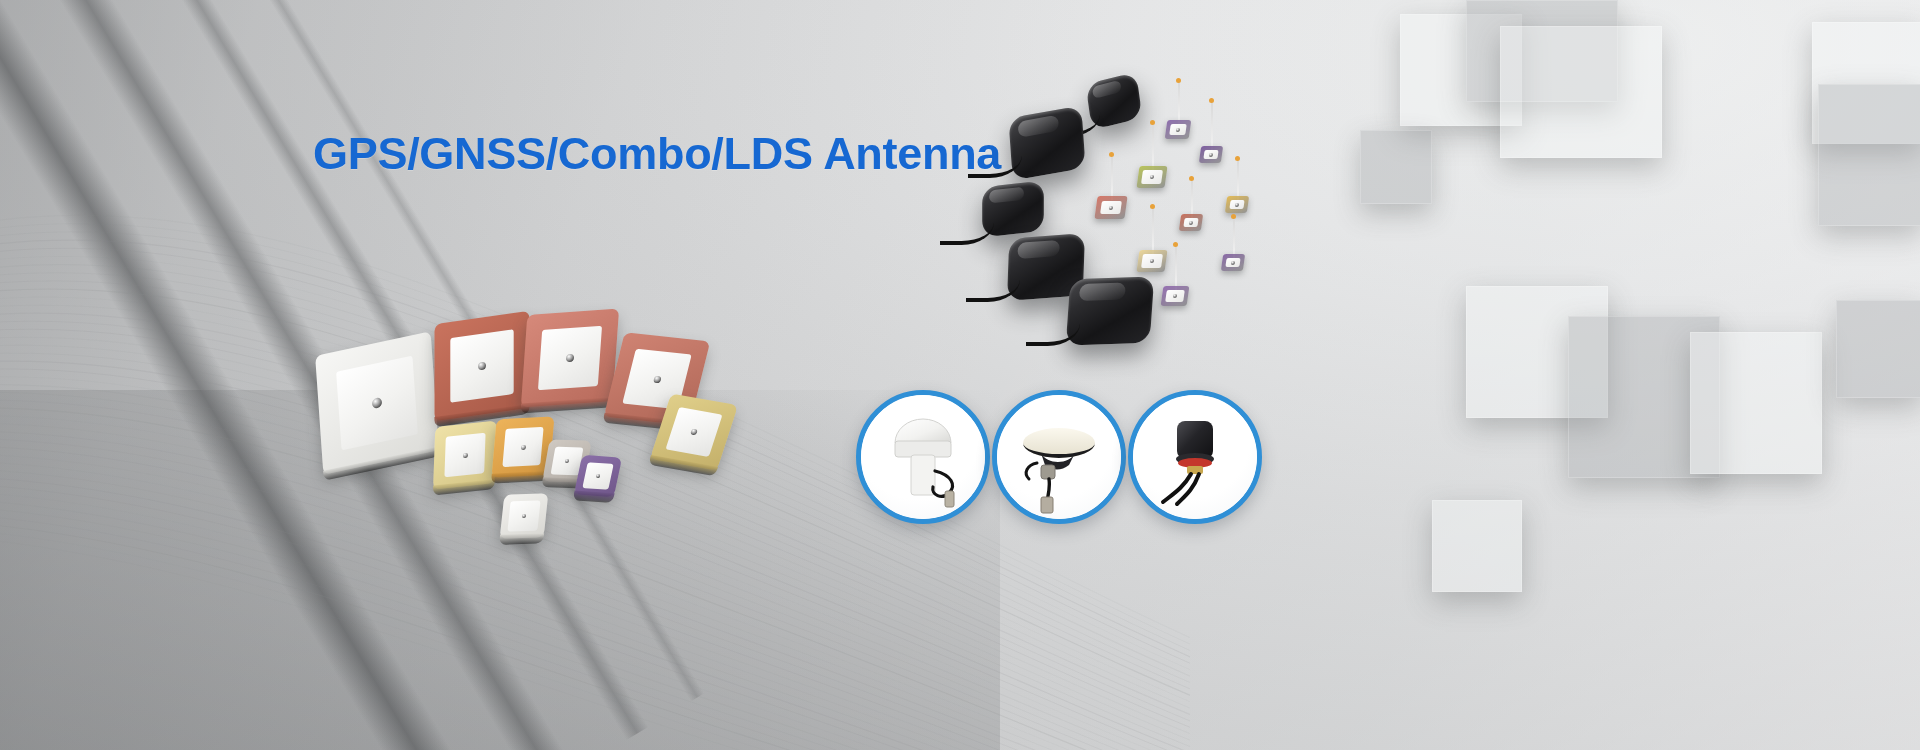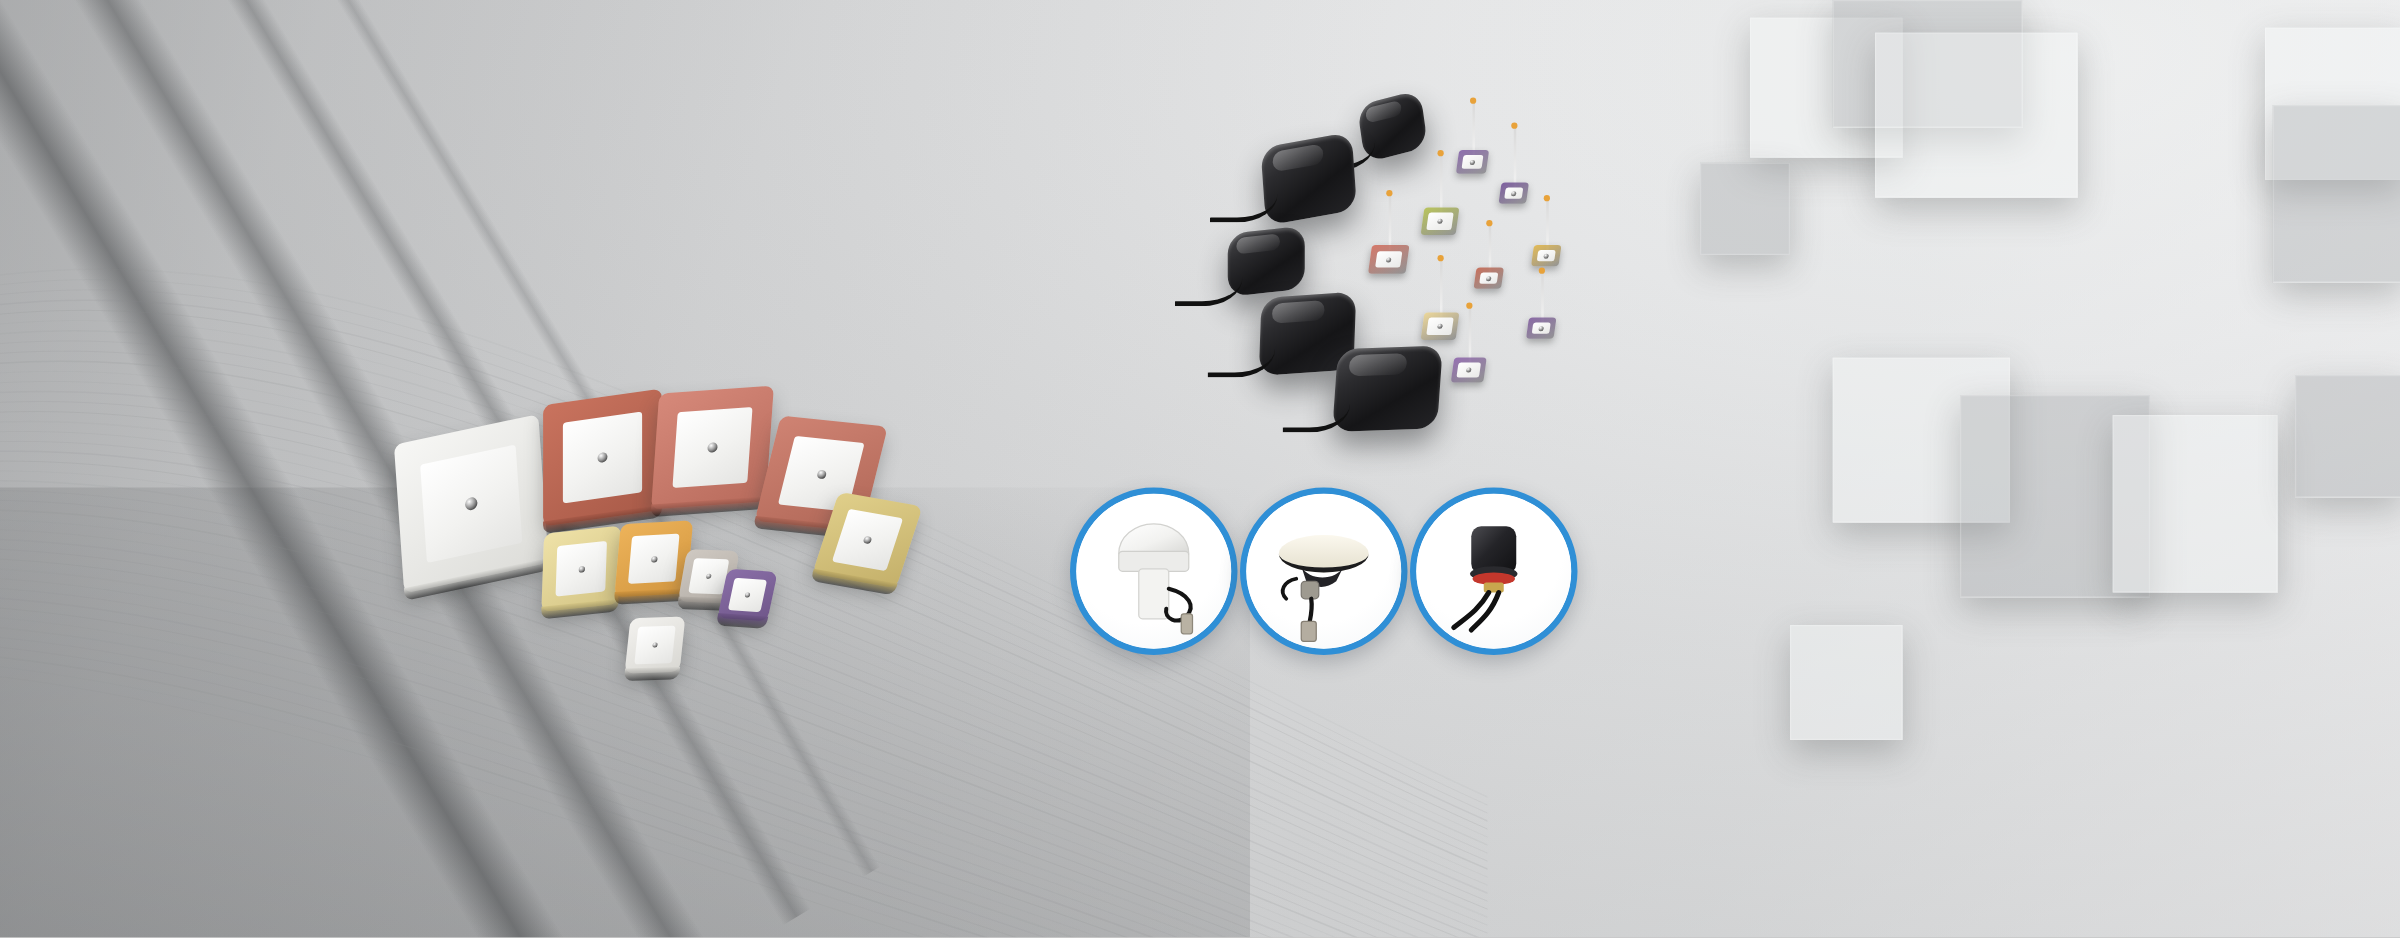--- a/index.html
+++ b/index.html
@@ -164,20 +164,21 @@
       <div class="sq d" style="left: 0px; top: 130px; width: 70px; height: 72px;"></div>
       <div class="sq l" style="left: 452px; top: 22px; width: 108px; height: 120px;"></div>
       <div class="sq d" style="left: 458px; top: 84px; width: 102px; height: 140px;"></div>
       <div class="sq l" style="left: 106px; top: 286px; width: 140px; height: 130px;"></div>
       <div class="sq d" style="left: 208px; top: 316px; width: 150px; height: 160px;"></div>
       <div class="sq l" style="left: 72px; top: 500px; width: 88px; height: 90px;"></div>
       <div class="sq l" style="left: 330px; top: 332px; width: 130px; height: 140px;"></div>
       <div class="sq d" style="left: 476px; top: 300px; width: 84px; height: 96px;"></div>
     </div>
 
+  <div id="title">GPS/GNSS/Combo/LDS Antenna</div>
 
   <div id="patch-layer">
       <div class="patch" style="left: 318px; top: 344px; width: 118px; height: 118px; transform: rotate(-12deg) skewX(-8deg); background: linear-gradient(150deg, rgb(247, 247, 245), rgb(220, 220, 216));">
         <div class="side" style="background: linear-gradient(rgb(220, 220, 216), rgba(0, 0, 0, 0.45));"></div>
         <div class="plate" style="inset: 20px;"></div>
         <div class="pin" style="width: 10px; height: 10px; left: calc(50% - 5px); top: calc(50% - 5px);"></div>
       </div>
       <div class="patch" style="left: 434px; top: 318px; width: 96px; height: 96px; transform: rotate(-8deg) skewX(-8deg); background: linear-gradient(150deg, rgb(201, 115, 94), rgb(168, 90, 72));">
         <div class="side" style="background: linear-gradient(rgb(168, 90, 72), rgba(0, 0, 0, 0.45));"></div>
         <div class="plate" style="inset: 16px;"></div>

